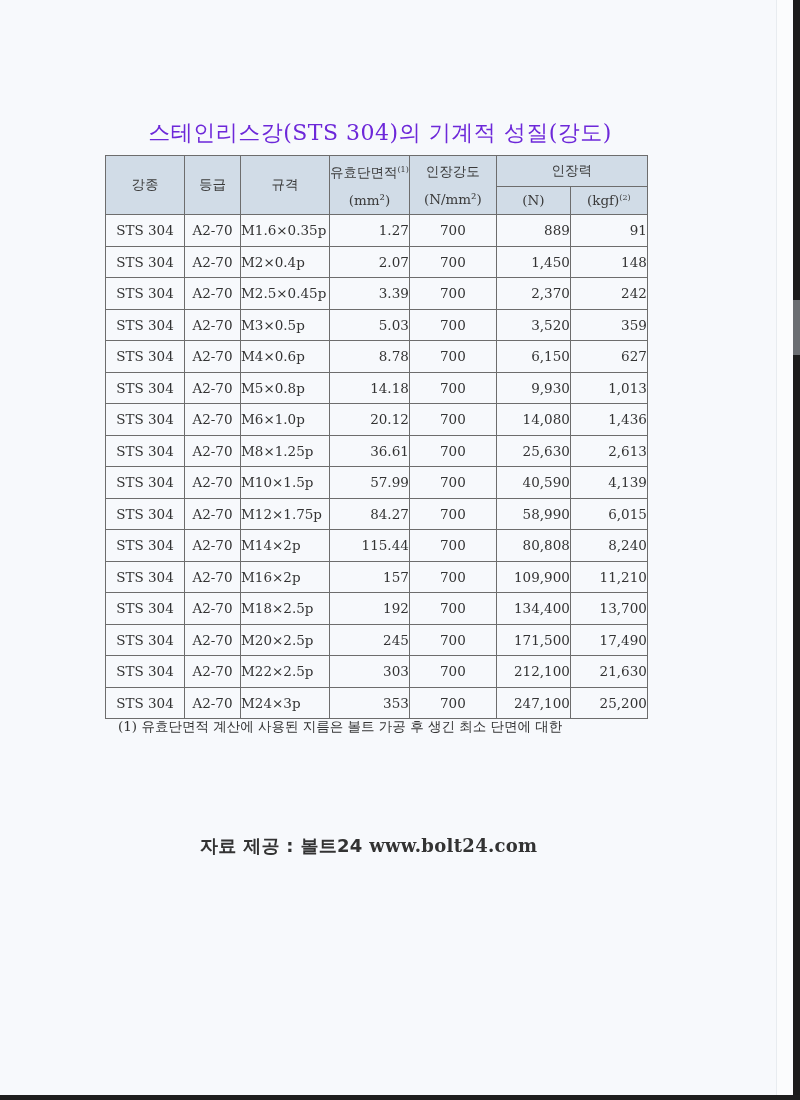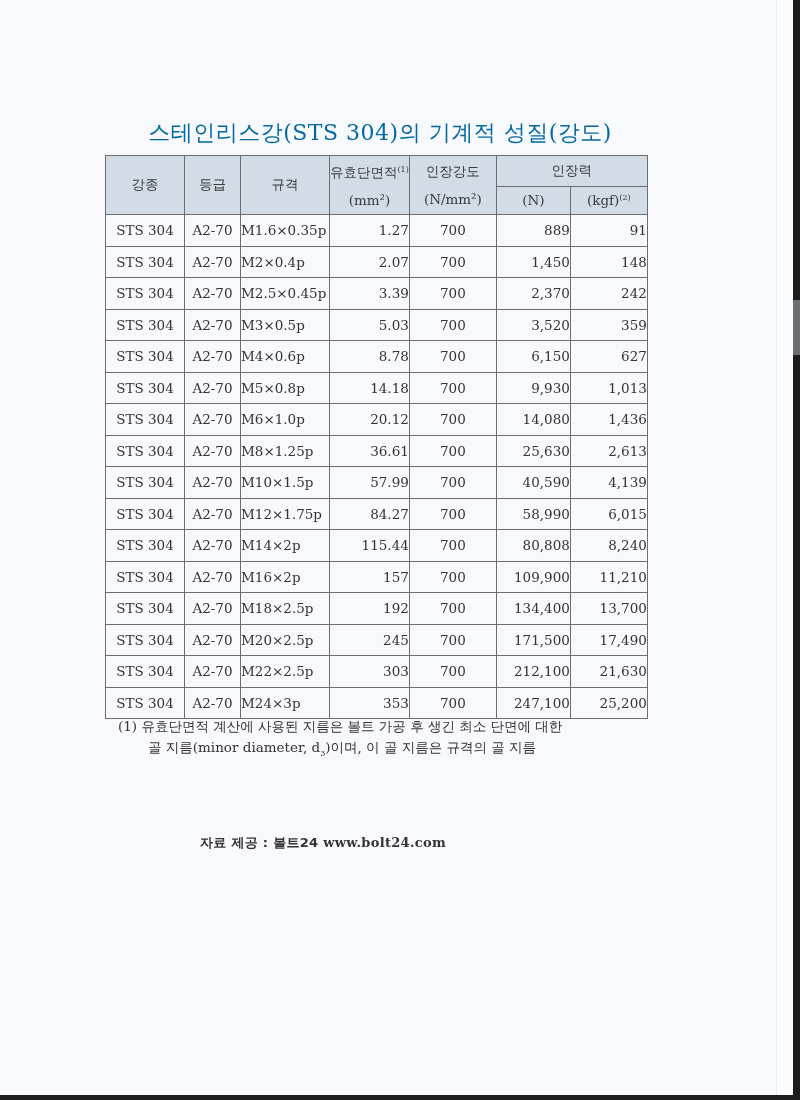--- a/index.html
+++ b/index.html
@@ -18,21 +18,21 @@
     }
     .scan-edge-bottom {
       position: absolute; left: 0; bottom: 0; width: 800px; height: 5px; background: #1e1e1e;
     }
     .page-light-strip {
       position: absolute; top: 0; right: 7px; width: 16px; height: 1095px;
       background: #fbfcfd; border-left: 1px solid #e8ecf0;
     }
     .title {
       position: absolute; top: 118px; left: 0; width: 760px; text-align: center;
-      font-size: 22px; letter-spacing: 0.5px; color: #0369a1;
+      font-size: 22px; letter-spacing: 0.5px; color: #6d28d9;
     }
     table.spec {
       position: absolute; top: 155px; left: 105px;
       border-collapse: collapse; table-layout: fixed;
       font-size: 13.5px; color: #333;
     }
     table.spec th, table.spec td {
       border: 1px solid #6d6d6d; padding: 0; white-space: nowrap;
     }
     table.spec thead th {
@@ -49,21 +49,21 @@
     td.r { text-align: right; padding-right: 14px; }
     td.r2 { text-align: right; padding-right: 16px; margin-left: 40px; }
     sup { font-size: 8px; vertical-align: 5px; }
     .notes {
       position: absolute; top: 716px; left: 118px; font-size: 13.5px; color: #333; line-height: 21px;
     }
     .notes .ind1 { padding-left: 30px; }
     .notes .ind2 { padding-left: 36px; }
     sub { font-size: 8px; }
     .source {
-      position: absolute; top: 834px; left: 200px; font-size: 13px; font-weight: bold; color: #333;
+      position: absolute; top: 834px; left: 200px; font-size: 18px; font-weight: bold; color: #333;
       font-family: "DejaVu Sans", sans-serif; letter-spacing: 0.3px;
     }
     .source .url { font-family: "DejaVu Serif", serif; font-weight: bold; }
   </style>
 </head>
 <body>
 
 <div class="page-light-strip"></div>
 <div class="scan-edge-right">
     <div class="gray"></div>
@@ -239,16 +239,15 @@
         <td class="r">353</td>
         <td class="c">700</td>
         <td class="r">247,100</td>
         <td class="r2">25,200</td>
       </tr>
     </tbody>
 </table>
 
 <div class="notes">
   <div>(1) 유효단면적 계산에 사용된 지름은 볼트 가공 후 생긴 최소 단면에 대한</div>
-  <div class="ind1"><span>골 지름(minor diameter, d</span><sub>3</sub><span>)이며, 이 골 지름은 규격의 골 지름</span></div>
 </div>
 
 <div class="source"><span>자료 제공 : 볼트24 </span><span class="url">www.bolt24.com</span></div>
 
 </body></html>

